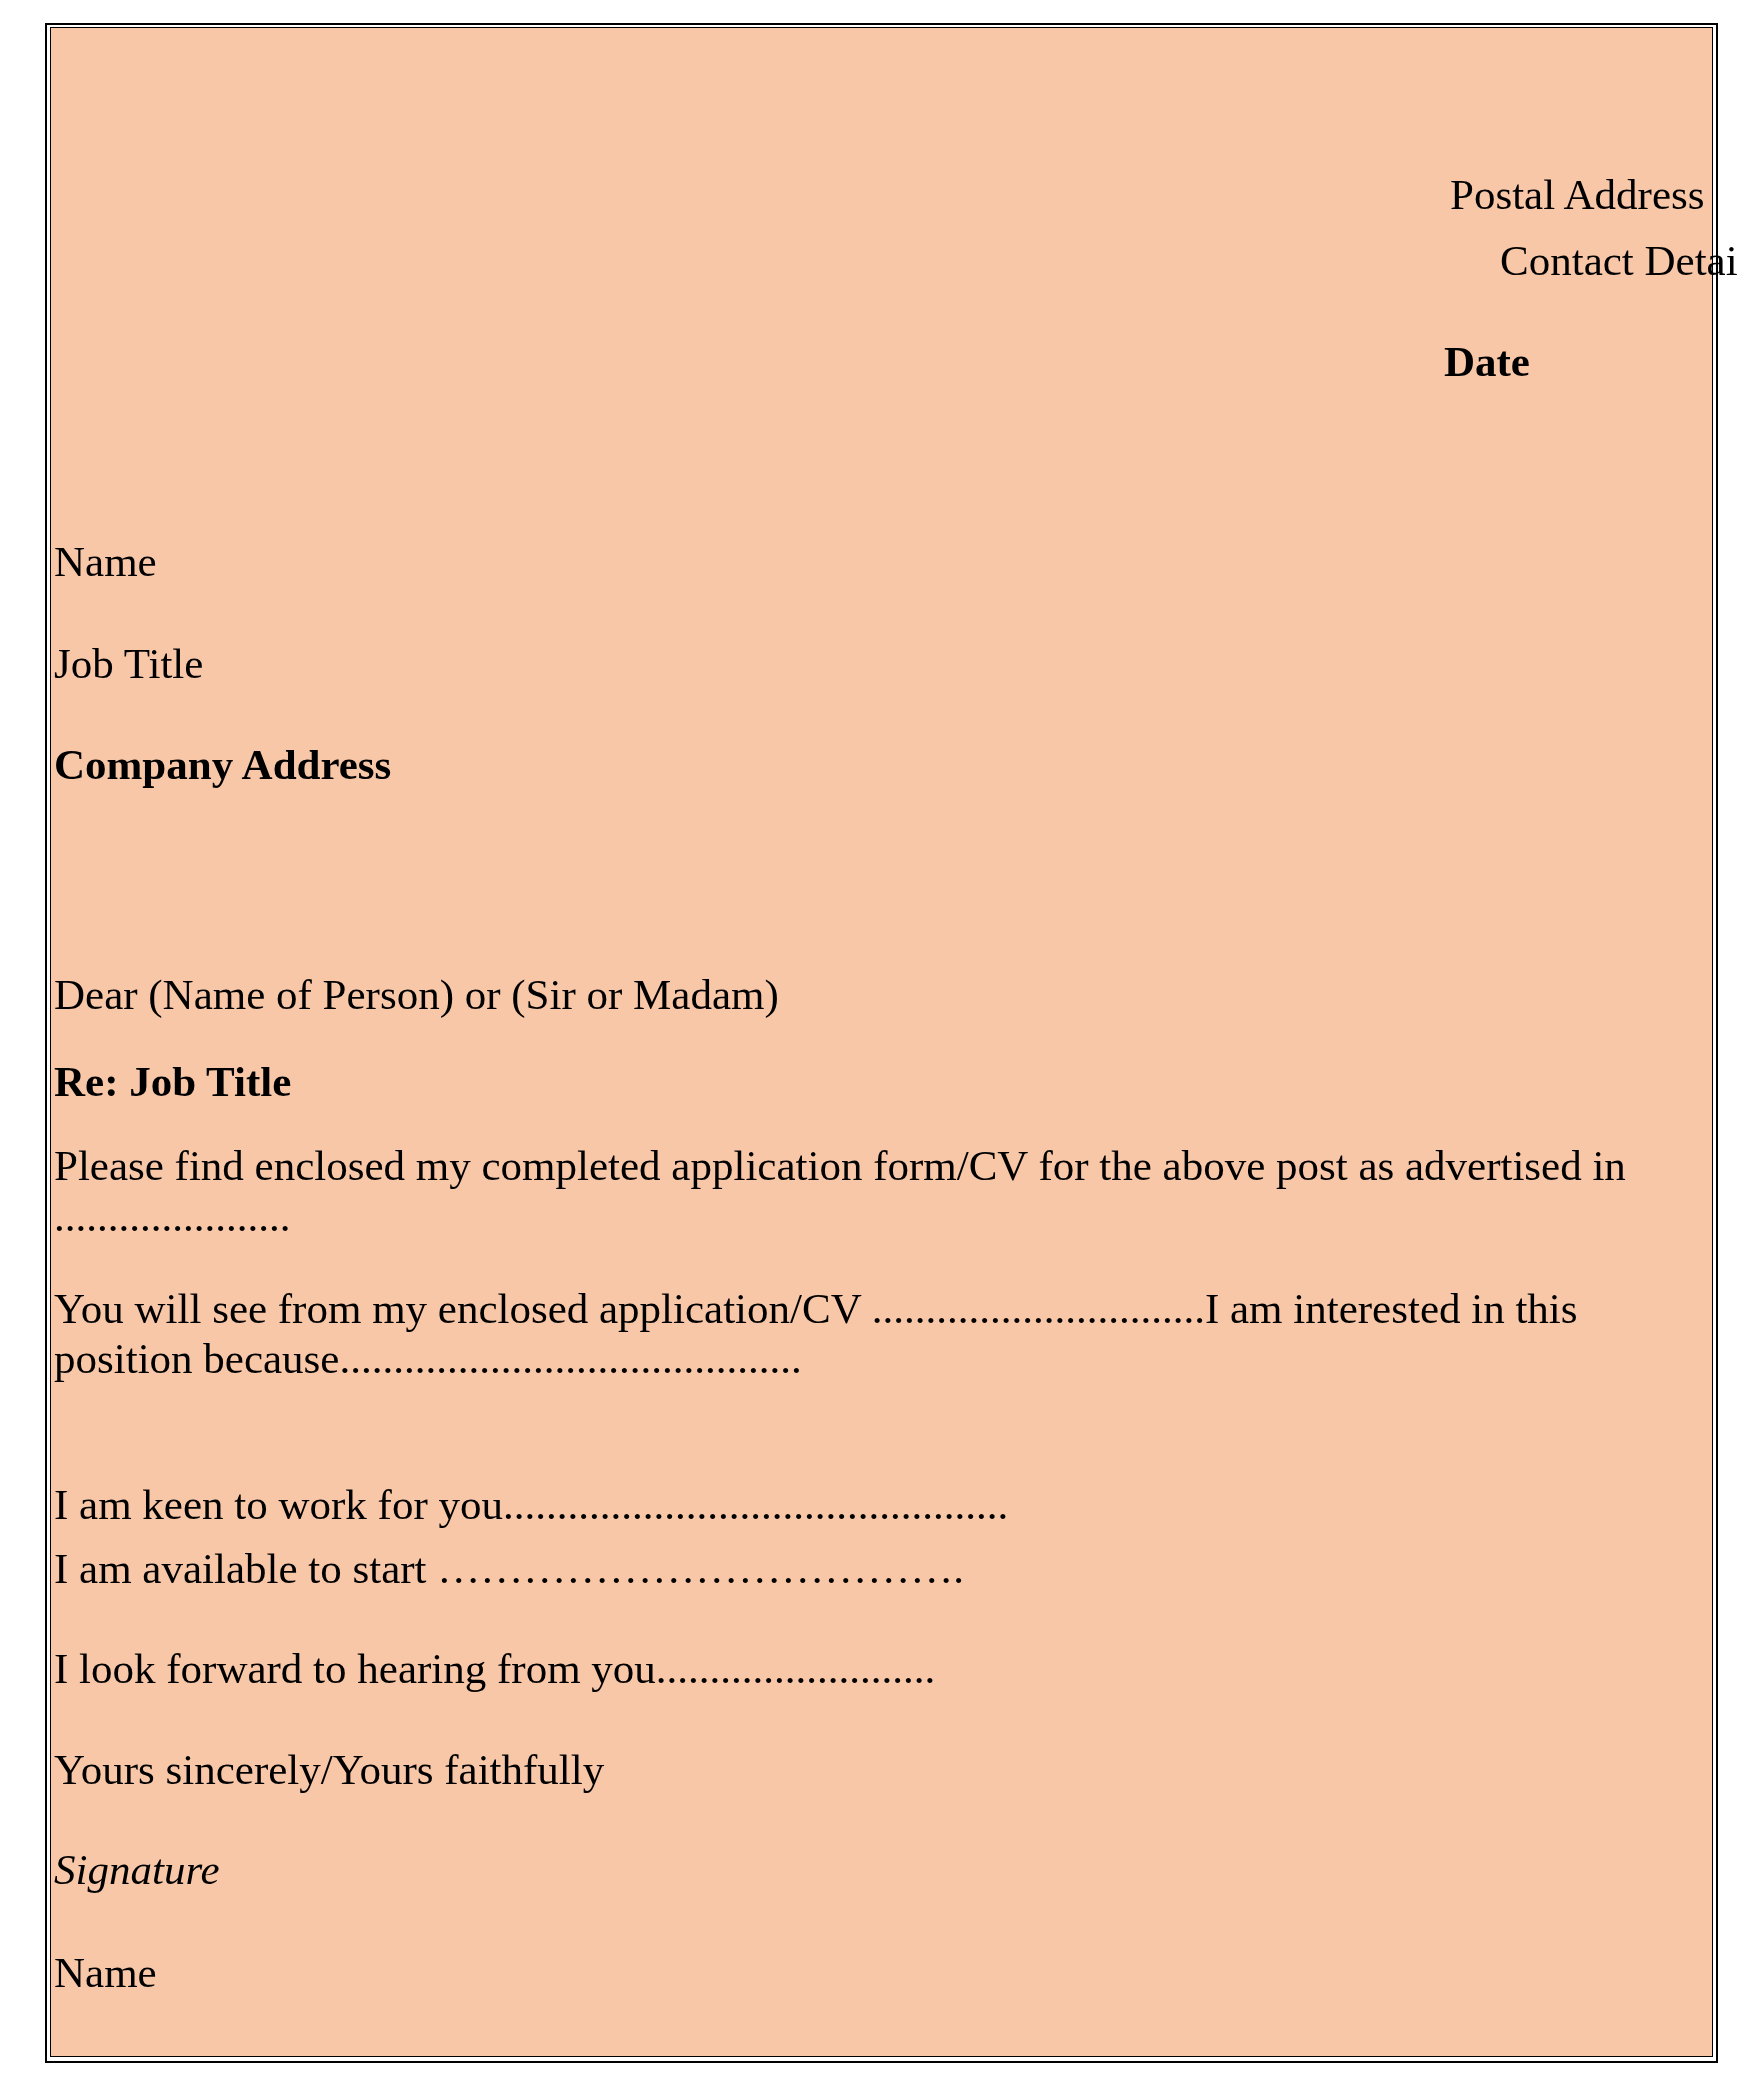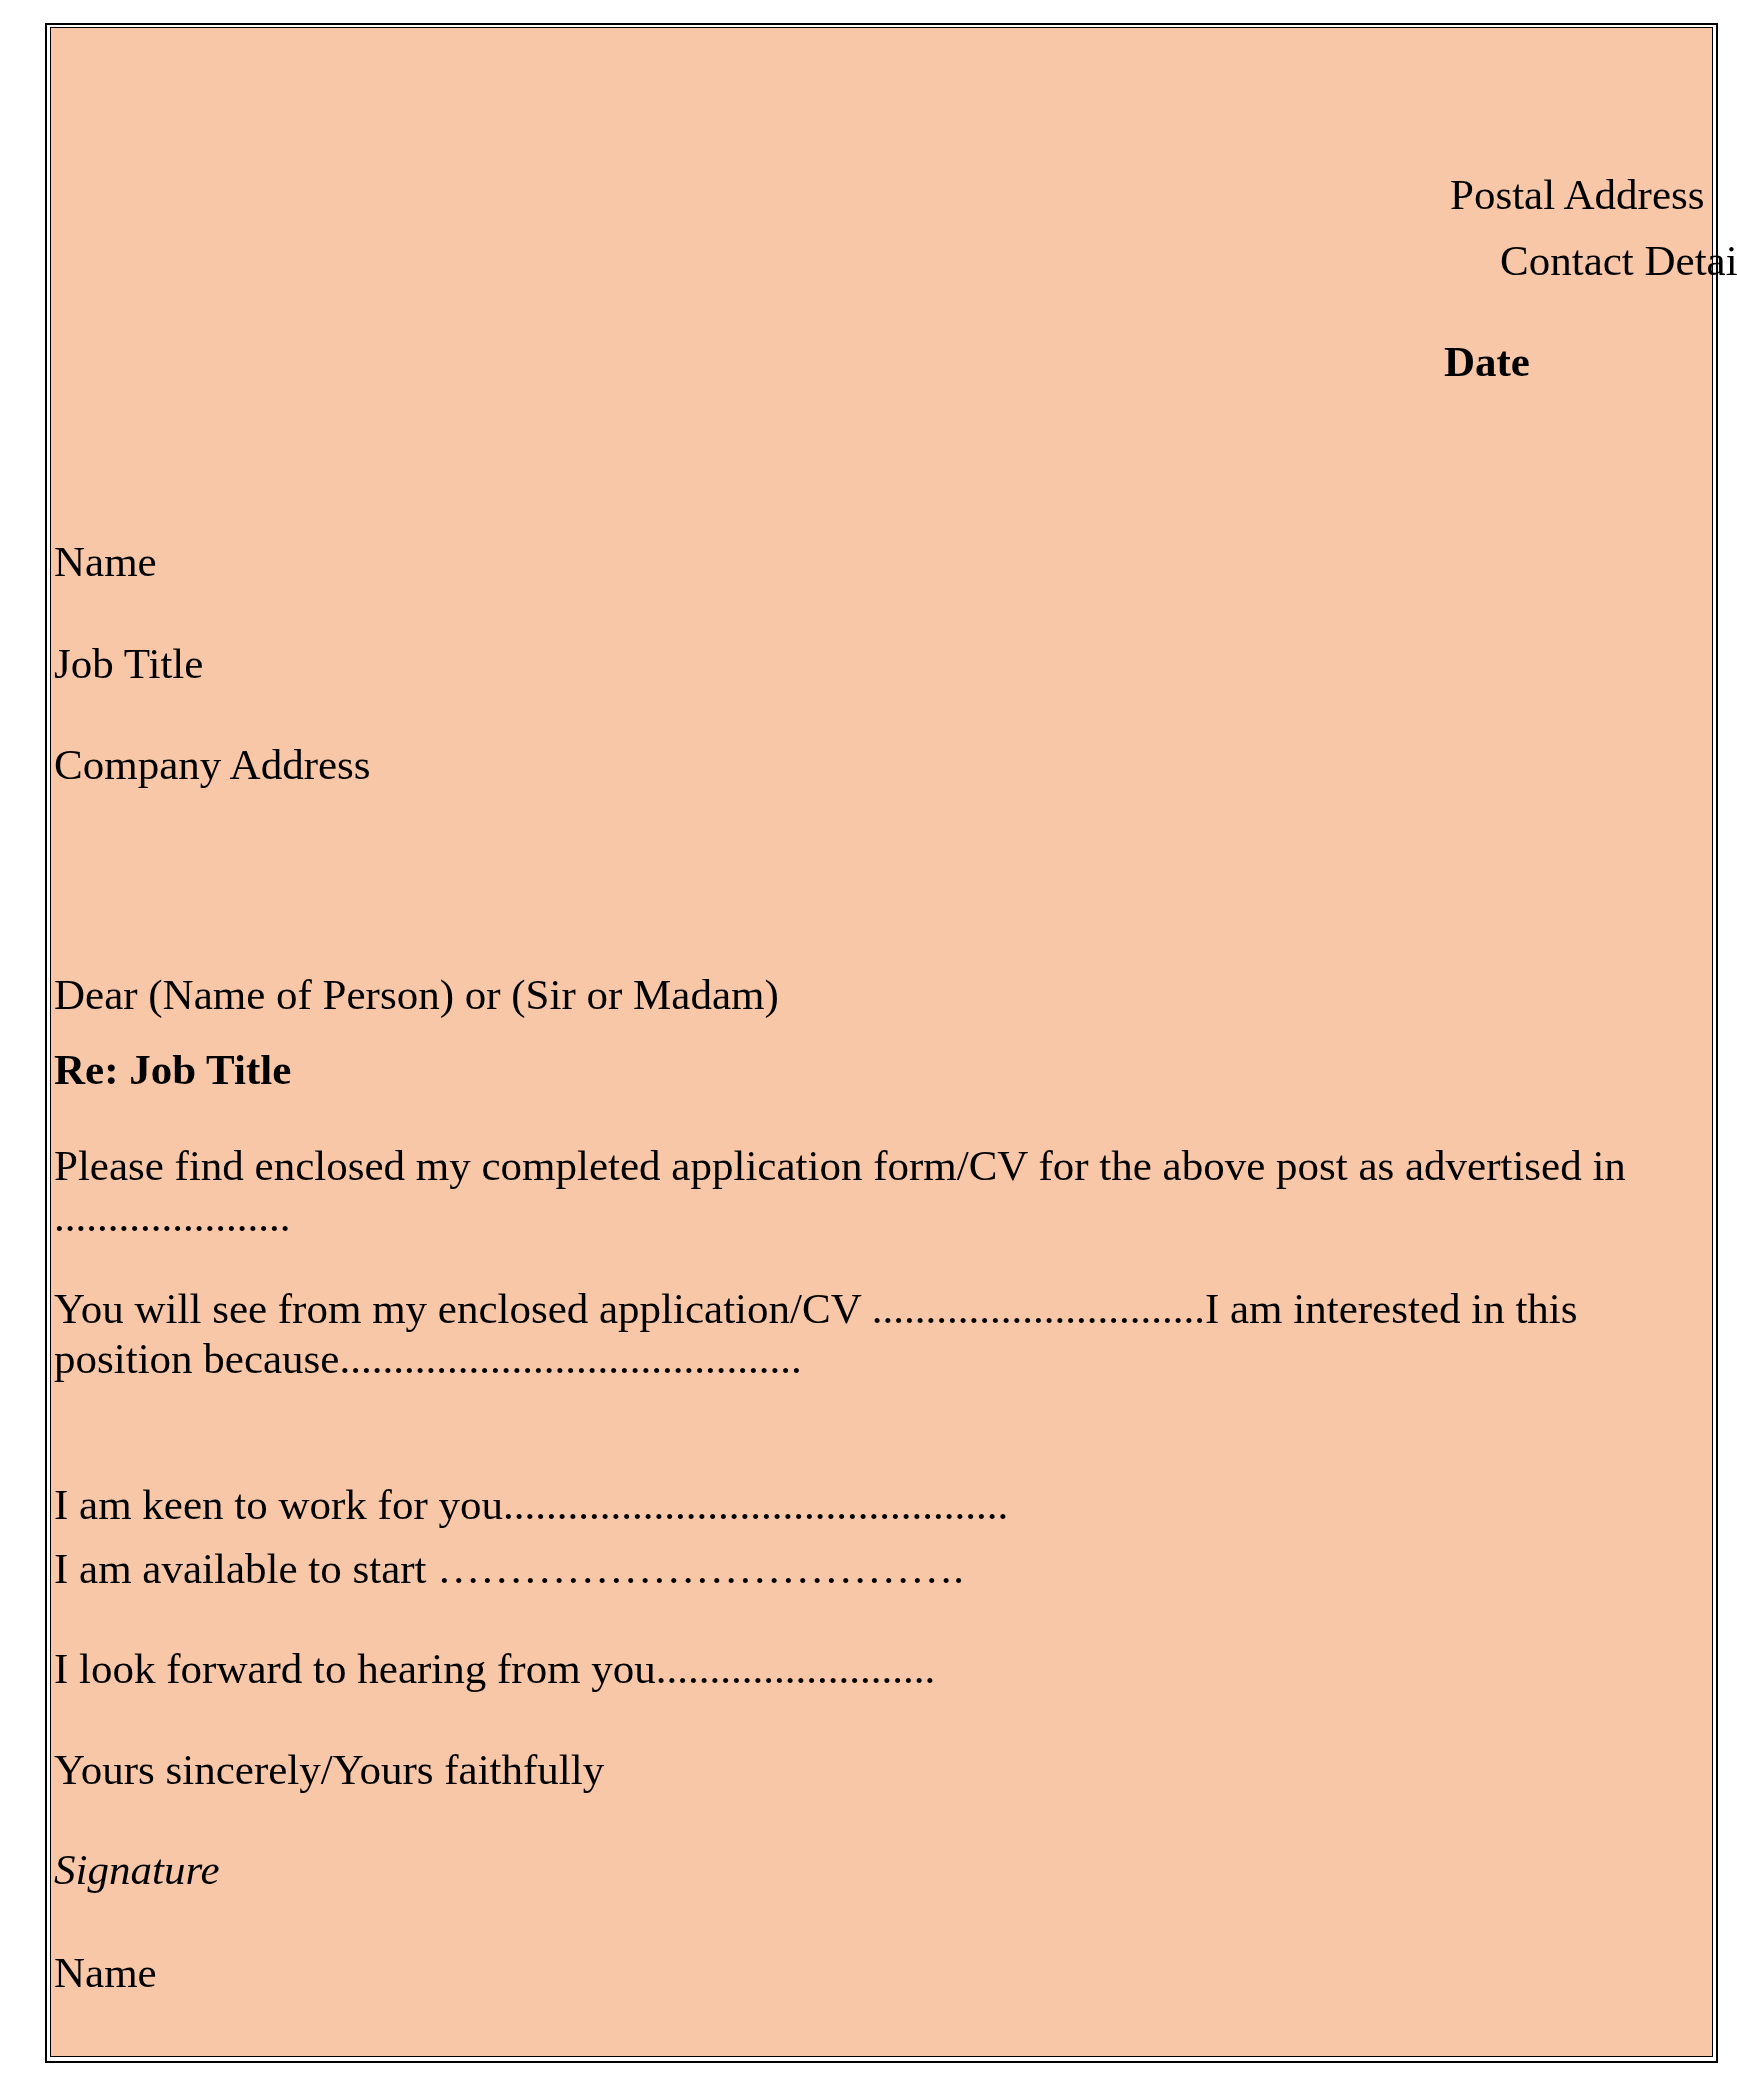--- a/index.html
+++ b/index.html
@@ -24,36 +24,36 @@
     background: #F8C7A8;
   }
   .line {
     position: absolute;
     font-size: 43px;
     line-height: 50px;
     white-space: nowrap;
     margin: 0;
   }
   .left { left: 54px; }
-  .bold { font-weight: bold; }
+  .bold { font-weight: bold; margin-top: 12px; }
   .italic { font-style: italic; }
 </style>
 </head>
 <body>
 
 <div class="frame-outer"></div>
 <div class="frame-inner"></div>
 
 <p class="line" style="left:1450px; top:135px;margin-top:35px;">Postal Address</p>
 <p class="line" style="left:1500px; top:236px;">Contact Details</p>
 <p class="line" style="left:1444px; top:337px;font-weight:bold;">Date</p>
 
 <p class="line left" style="top:537px;">Name</p>
 <p class="line left" style="top:639px;">Job Title</p>
-<p class="line left" style="top:740px;">Company Address</p>
+<p class="line left" style="top:740px;font-weight:bold;">Company Address</p>
 
 <p class="line left" style="top:970px;">Dear (Name of Person) or (Sir or Madam)</p>
 <p class="line left bold" style="top:1045px;">Re: Job Title</p>
 
 <p class="line left" style="top:1141px;">Please find enclosed my completed application form/CV for the above post as advertised in</p>
 <p class="line left" style="top:1192px;">......................</p>
 
 <p class="line left" style="top:1284px;">You will see from my enclosed application/CV ...............................I am interested in this</p>
 <p class="line left" style="top:1334px;">position because...........................................</p>
 

